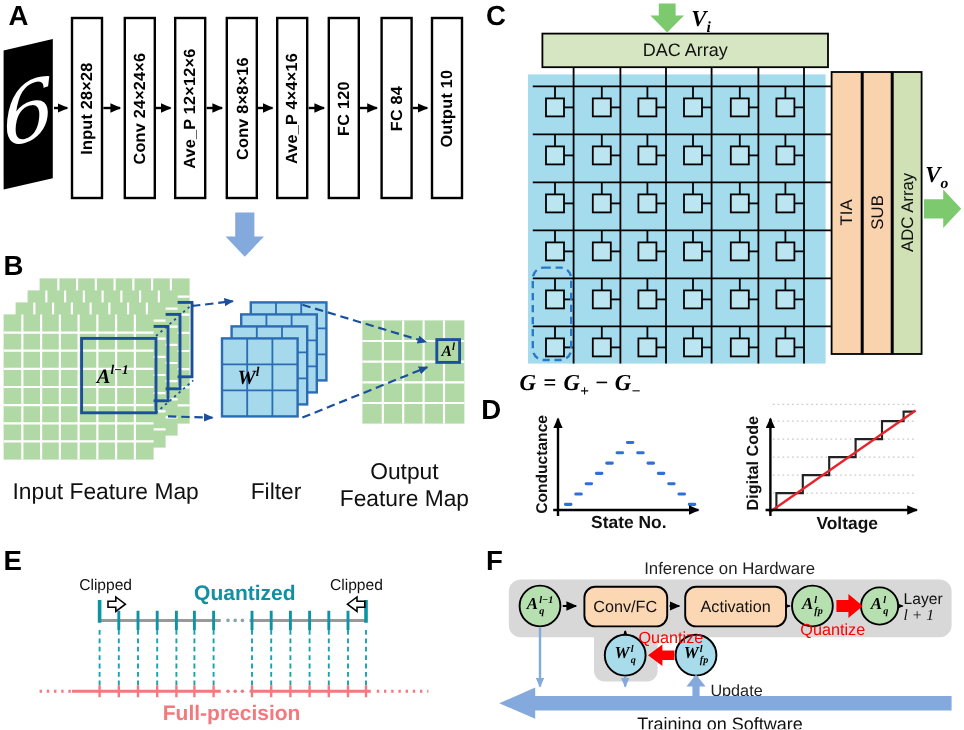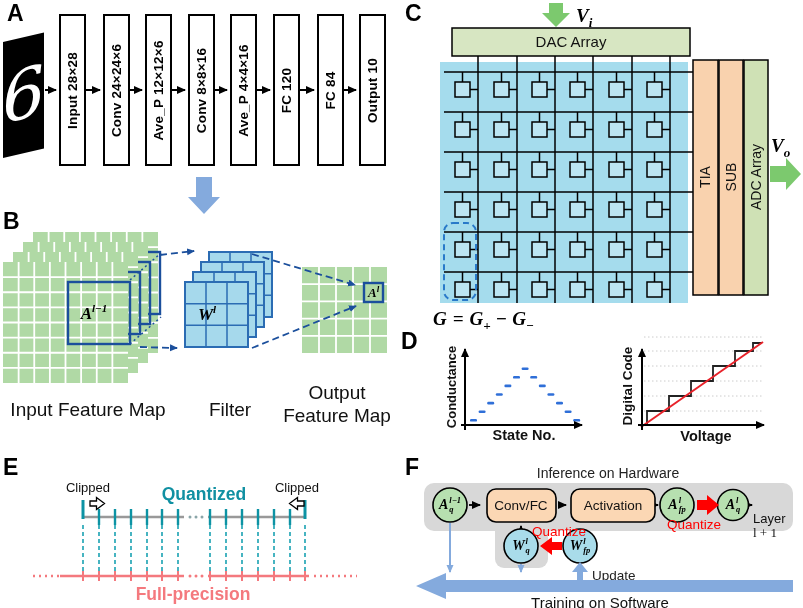--- a/index.html
+++ b/index.html
@@ -13,23 +13,23 @@
              letter-spacing:.2px;color:#000;}
   #digit6{position:absolute;left:3px;top:42px;width:41px;height:116px;background:#000;
           transform:skewY(-13deg);transform-origin:left center;display:flex;align-items:center;
           justify-content:center;}
   #digit6 span{color:#fff;font-family:"DejaVu Serif",serif;font-style:italic;font-size:68px;
                transform:rotate(-4deg);line-height:1;}
   .mn{position:absolute;transform:translate(-50%,-52%);font-family:"Liberation Serif",serif;
       font-style:italic;font-weight:bold;font-size:14px;color:#000;display:flex;
       align-items:center;line-height:1;white-space:nowrap;}
   .ss{display:inline-flex;flex-direction:column;font-size:8.5px;margin-left:1px;line-height:1.05;}
-  .layerlb{position:absolute;left:753px;top:512px;line-height:14px;color:#111;}
+  .layerlb{position:absolute;left:753px;top:492px;line-height:14px;color:#111;}
   .layerlb .l1{font-size:13px;}
-  .layerlb .l2{font-family:"Liberation Serif",serif;font-size:13px;}
+  .layerlb .l2{font-family:"Liberation Serif",serif;font-style:italic;font-size:13px;}
   .mathB{font-family:"Liberation Serif",serif;font-style:italic;font-weight:bold;fill:#000;}
   text{font-family:"Liberation Sans",sans-serif;}
 </style>
 </head>
 <body>
 
 <div id="fig-wrap">
 
 <svg id="fig" width="803" height="608" viewBox="0 0 803 608">
   <defs>

